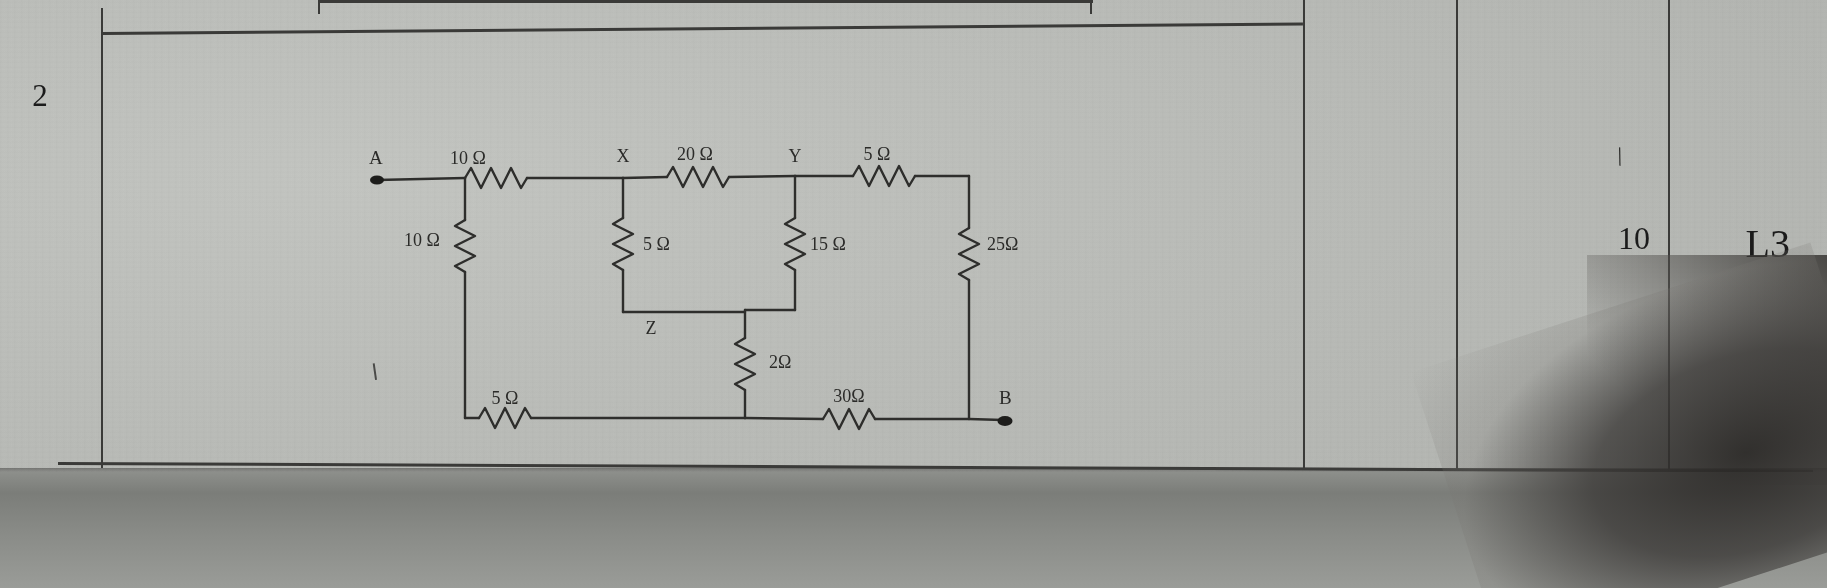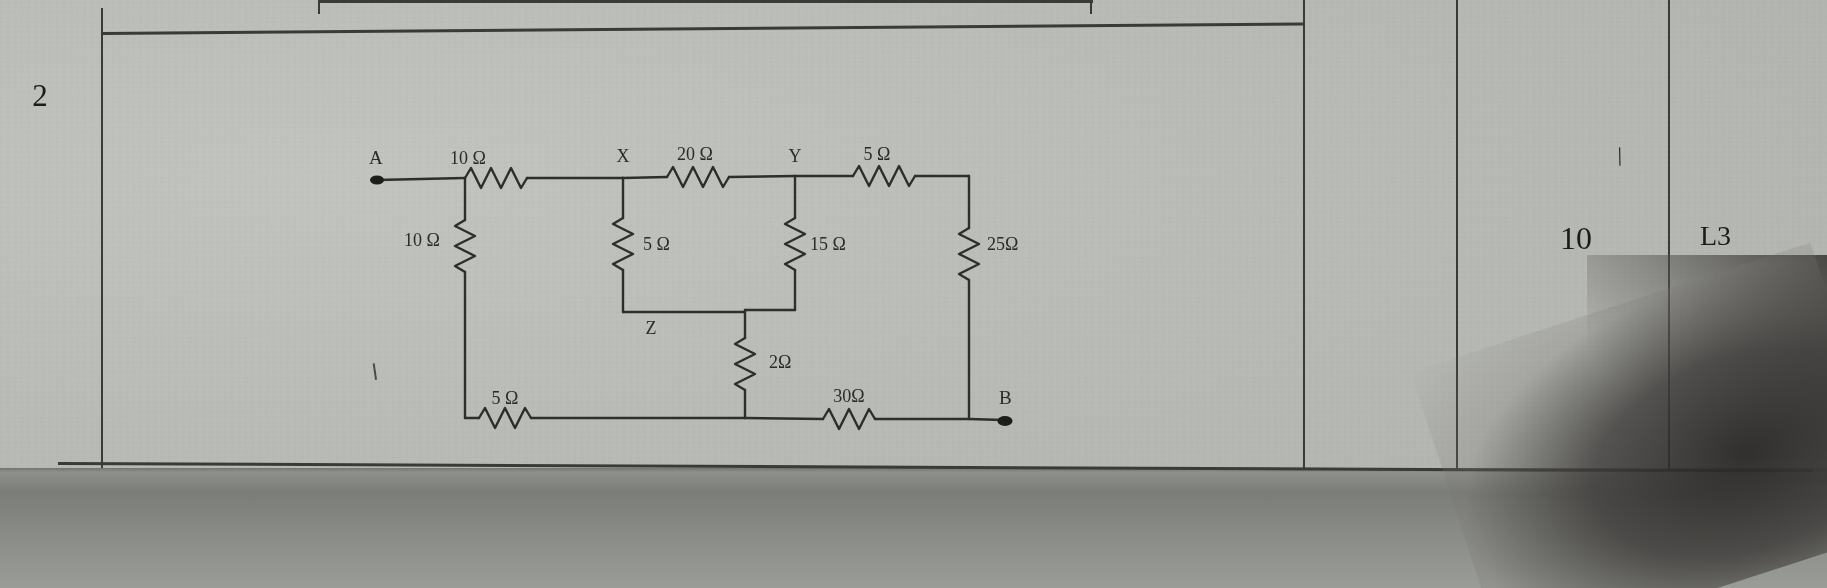--- a/index.html
+++ b/index.html
@@ -59,25 +59,25 @@
     font-size:31px;color:#1b1b1b;text-align:center;
   }
   .qtext{
     position:absolute;left:115px;top:42px;width:1180px;
     font-size:30px;line-height:40px;color:#1c1c1c;
     letter-spacing:.2px;
   }
   .qtext b{font-weight:bold;border-bottom:3px solid #1c1c1c;padding-bottom:0px;}
   .marks{
     position:absolute;left:1560px;top:220px;width:90px;
-    font-size:32px;color:#1b1b1b;text-align:left;
+    font-size:32px;color:#1b1b1b;text-align:right;
   }
   .level{
     position:absolute;left:1700px;top:220px;width:90px;
-    font-size:28px;color:#1b1b1b;text-align:left;
+    font-size:40px;color:#1b1b1b;text-align:right;
   }
   .stray-mark{
     position:absolute;left:1616px;top:142px;
     font-size:26px;color:#2a2a28;transform:rotate(18deg);
   }
   .stray-mark2{
     position:absolute;left:372px;top:360px;
     font-size:22px;color:#4a4a48;transform:rotate(-8deg);
   }
 

